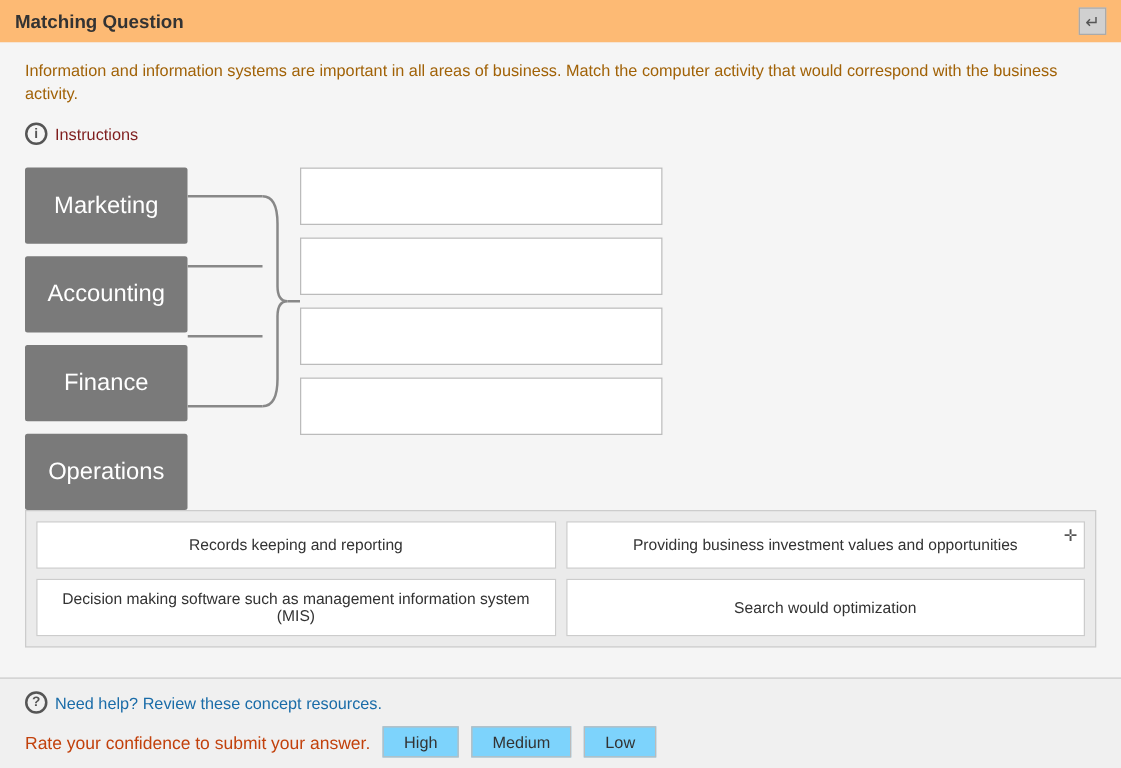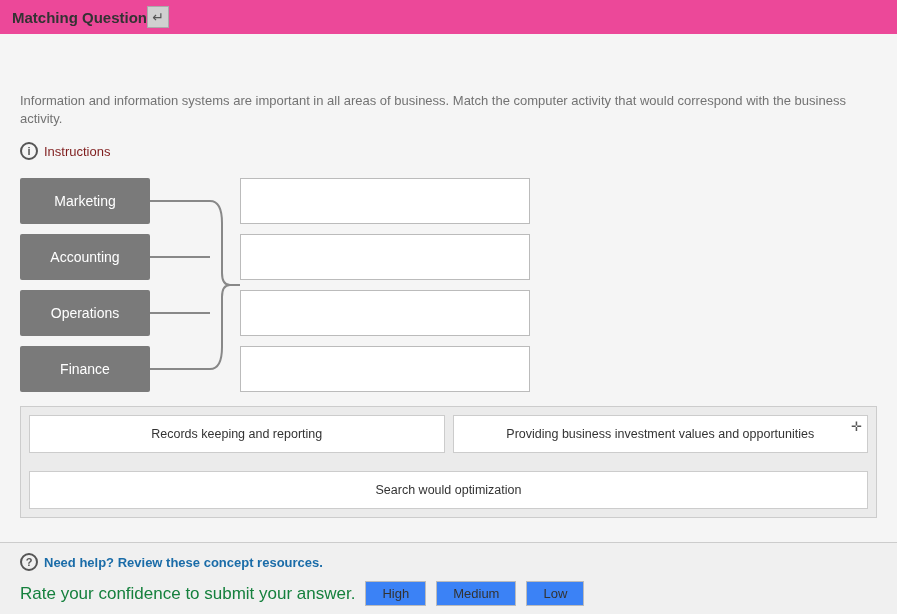--- a/index.html
+++ b/index.html
@@ -11,25 +11,25 @@
       position: relative;
       overflow: hidden;
     }
     .page-container {
       background: #f0f0f0;
       width: 897px;
       min-height: 614px;
       position: relative;
     }
     .header-bar {
-      background: #ec4899;
+      background: #fdba74;
       padding: 6px 12px;
       display: flex;
       align-items: center;
-      justify-content: flex-start;
+      justify-content: space-between;
     }
     .header-title {
       font-size: 15px;
       font-weight: bold;
       color: #333;
     }
     .close-btn {
       background: #d0d0d0;
       border: 1px solid #aaa;
       width: 22px;
@@ -40,24 +40,23 @@
       justify-content: center;
       font-size: 14px;
       color: #555;
     }
     .content-area {
       background: #f5f5f5;
       padding: 14px 20px 10px 20px;
     }
     .description {
       font-size: 13px;
-      color: #737373;
+      color: #a16207;
       margin-bottom: 14px;
       line-height: 1.4;
-      margin-top: 44px;
     }
     .instructions-row {
       display: flex;
       align-items: center;
       gap: 6px;
       margin-bottom: 18px;
     }
     .info-icon {
       width: 18px;
       height: 18px;
@@ -78,22 +77,22 @@
     .left-items {
       display: flex;
       flex-direction: column;
       gap: 10px;
     }
     .left-item-btn {
       background: #7a7a7a;
       color: #fff;
       border: none;
       width: 130px;
-      height: 46px;
-      font-size: 14px;
+      height: 61px;
+      font-size: 19px;
       cursor: pointer;
       display: flex;
       align-items: center;
       justify-content: center;
       border-radius: 2px;
     }
     .right-items {
       display: flex;
       flex-direction: column;
       gap: 10px;
@@ -107,21 +106,21 @@
       display: flex;
       align-items: center;
       padding: 0 10px;
       font-size: 13px;
       color: #555;
       position: relative;
     }
     .drag-items-section {
       display: flex;
       flex-direction: column;
-      gap: 18px;
+      gap: 8px;
       margin-bottom: 14px;
       background: #ebebeb;
       border: 1px solid #ccc;
       padding: 8px;
     }
     .drag-row {
       display: flex;
       gap: 8px;
     }
     .drag-item {
@@ -164,35 +163,35 @@
       border: 2px solid #555;
       display: flex;
       align-items: center;
       justify-content: center;
       font-size: 11px;
       color: #555;
       font-weight: bold;
     }
     .help-link {
       color: #1a6ca8;
-      font-weight: bold;
+      font-weight: normal;
       font-size: 13px;
       text-decoration: none;
     }
     .confidence-row {
       display: flex;
       align-items: center;
       gap: 10px;
     }
     .confidence-label {
-      font-size: 17px;
-      color: #15803d;
+      font-size: 14px;
+      color: #c2410c;
     }
     .confidence-btn {
-      background: #3b82f6;
+      background: #7dd3fc;
       border: 1px solid #bbb;
       padding: 4px 16px;
       font-size: 13px;
       cursor: pointer;
       color: #333;
     }
     
     .matching-wrapper {
       display: flex;
       align-items: flex-start;
@@ -219,22 +218,22 @@
     <div class="instructions-row">
       <div class="info-icon">i</div>
       <span class="instructions-label">Instructions</span>
     </div>
 
     <div class="matching-wrapper">
 
       <div class="left-items">
         <button class="left-item-btn">Marketing</button>
         <button class="left-item-btn">Accounting</button>
+        <button class="left-item-btn">Finance</button>
         <button class="left-item-btn">Operations</button>
-        <button class="left-item-btn">Finance</button>
       </div>
 
       <div class="svg-connectors">
         <svg width="90" height="224" viewBox="0 0 90 224">
 
           <line x1="0" y1="23" x2="60" y2="23" stroke="#888" stroke-width="2"></line>
 
           <line x1="0" y1="79" x2="60" y2="79" stroke="#888" stroke-width="2"></line>
 
           <line x1="0" y1="135" x2="60" y2="135" stroke="#888" stroke-width="2"></line>
@@ -259,20 +258,23 @@
       <div class="drag-row">
         <div class="drag-item">
           <span>Records keeping and reporting</span>
         </div>
         <div class="drag-item">
           <span class="drag-item-plus">✛</span>
           <span>Providing business investment values and opportunities</span>
         </div>
       </div>
       <div class="drag-row">
+        <div class="drag-item">
+          <span>Decision making software such as management information system (MIS)</span>
+        </div>
         <div class="drag-item">
           <span>Search would optimization</span>
         </div>
       </div>
     </div>
   </div>
 
   <div class="footer-section">
     <div class="help-row">
       <div class="help-circle">?</div>

